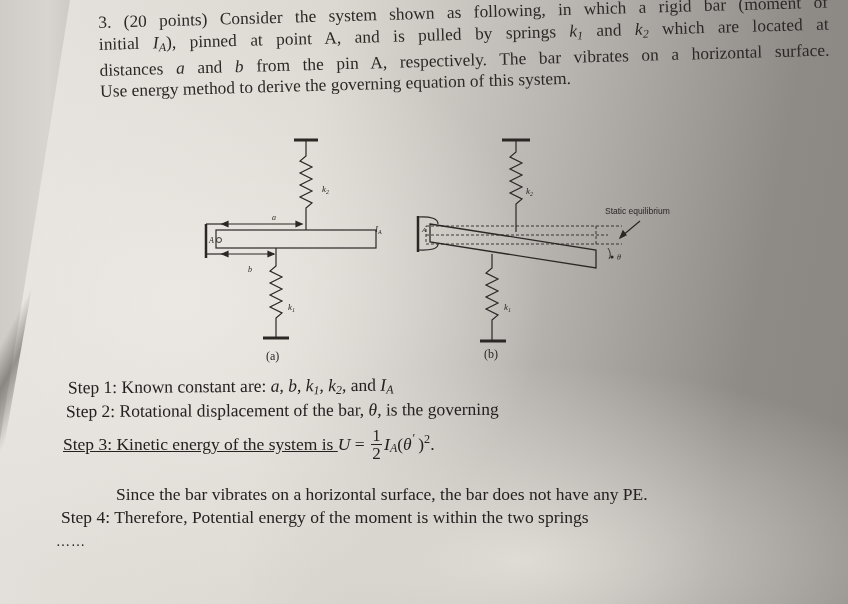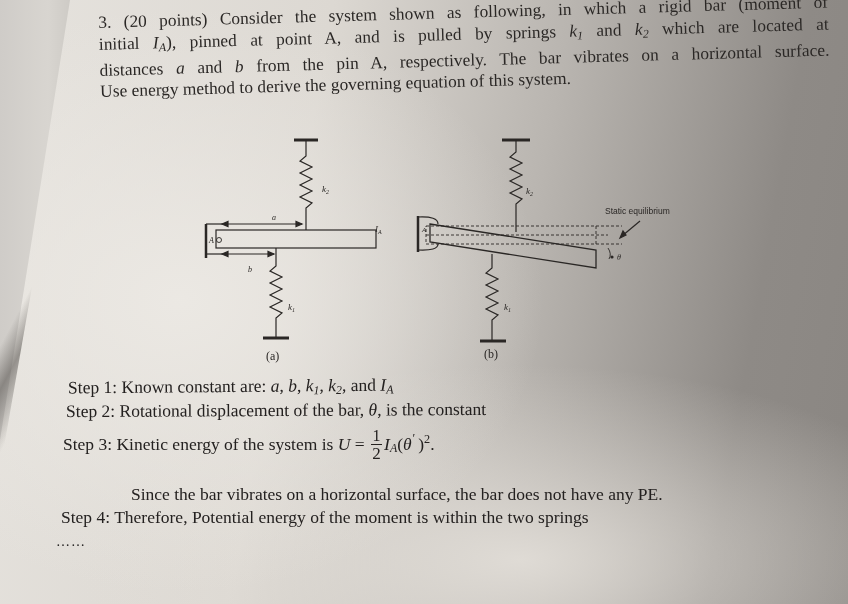--- a/index.html
+++ b/index.html
@@ -40,29 +40,29 @@
     .sub { font-size: 0.68em; vertical-align: -0.25em; font-style: italic; }
 
     .diagram-a { position: absolute; left: 196px; top: 126px; width: 200px; height: 240px; }
     .diagram-b { position: absolute; left: 412px; top: 124px; width: 300px; height: 240px; }
     svg text { font-family: "Liberation Serif", serif; }
 
     .steps { position: absolute; left: 66px; top: 376px; width: 760px; font-size: 17.5px; color: #242120; }
     .step { position: absolute; white-space: nowrap; }
     .step-1 { top: 0px; left: 2px; transform: rotate(-0.5deg); }
     .step-2 { top: 24px; left: 0px; transform: rotate(-0.3deg); }
-    .step-3 { top: 52px; left: -3px; }
+    .step-3 { top: 52px; left: -3px; text-decoration: underline; }
     .step-3 .eq { position: relative; display: inline-block; }
     .frac { display: inline-block; vertical-align: middle; text-align: center; font-style: normal; margin: 0 2px; }
     .frac .num { display: block; line-height: 16px; font-size: 16px; }
     .frac .bar { display: block; border-top: 1.3px solid #242120; width: 11px; margin: 0 auto; }
     .frac .den { display: block; line-height: 18px; font-size: 17px; }
     .prime { font-size: 0.7em; vertical-align: 0.6em; margin-left: 1px; margin-right: 3px; }
     .sup { font-size: 0.7em; vertical-align: 0.55em; }
-    .step-note { top: 108px; left: 65px; }
+    .step-note { top: 108px; left: 50px; }
     .step-4 { top: 131px; left: -5px; }
     .ellipsis { top: 158px; left: -10px; font-size: 14px; letter-spacing: 1px; }
   </style>
 </head>
 <body>
 
 <div class="photo"></div>
 <div class="page-fold"></div>
 <div class="fold-shadow"></div>
 
@@ -140,21 +140,21 @@
     <text x="193" y="90" font-size="8.5" fill="#2a2725" font-family="Liberation Sans, sans-serif" style="font-family:'Liberation Sans',sans-serif">Static equilibrium</text>
     <circle cx="200" cy="133" r="1.6" fill="#2a2725"></circle>
     <text x="205" y="136" font-size="8" font-style="italic" fill="#2a2725">θ</text>
     <text x="92" y="186" font-size="9" font-style="italic" fill="#2a2725"><tspan>k</tspan><tspan font-size="6" dy="2">1</tspan></text>
     <text x="72" y="234" font-size="12" fill="#2a2725">(b)</text>
   </svg>
 
   <div class="steps">
     <div class="step step-1"><span>Step 1: Known constant are: </span><i class="m">a</i><span>, </span><i class="m">b</i><span>, </span><i class="m">k</i><span class="sub">1</span><span>, </span><i class="m">k</i><span class="sub">2</span><span>, </span><span>and </span><i class="m">I</i><span class="sub">A</span></div>
 
-    <div class="step step-2"><span>Step 2: Rotational displacement of the bar, </span><i class="m">θ</i><span>, is the constant</span></div>
+    <div class="step step-2"><span>Step 2: Rotational displacement of the bar, </span><i class="m">θ</i><span>, is the governing</span></div>
 
     <div class="step step-3"><span>Step 3: Kinetic energy of the system is </span><span class="eq"><i class="m">U</i><span> = </span><span class="frac"><span class="num">1</span><span class="bar"></span><span class="den">2</span></span><i class="m">I</i><span class="sub">A</span><span>(</span><i class="m">θ</i><span class="prime">′</span><span>)</span><span class="sup">2</span><span>.</span></span></div>
 
     <div class="step step-note">Since the bar vibrates on a horizontal surface, the bar does not have any PE.</div>
     <div class="step step-4">Step 4: Therefore, Potential energy of the moment is within the two springs</div>
     <div class="step ellipsis">……</div>
   </div>
 </div>
 
 </body></html>

